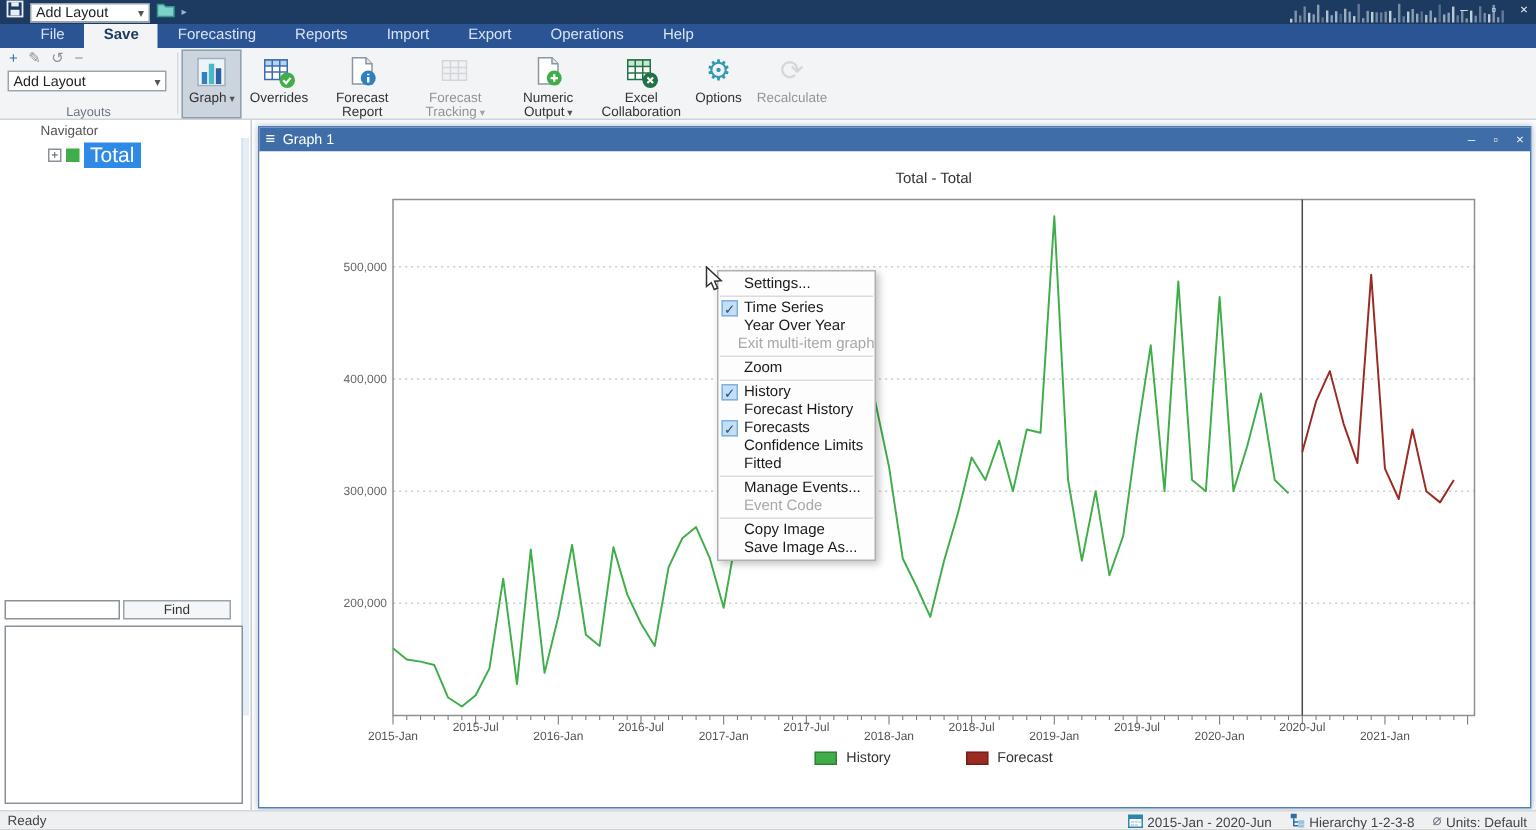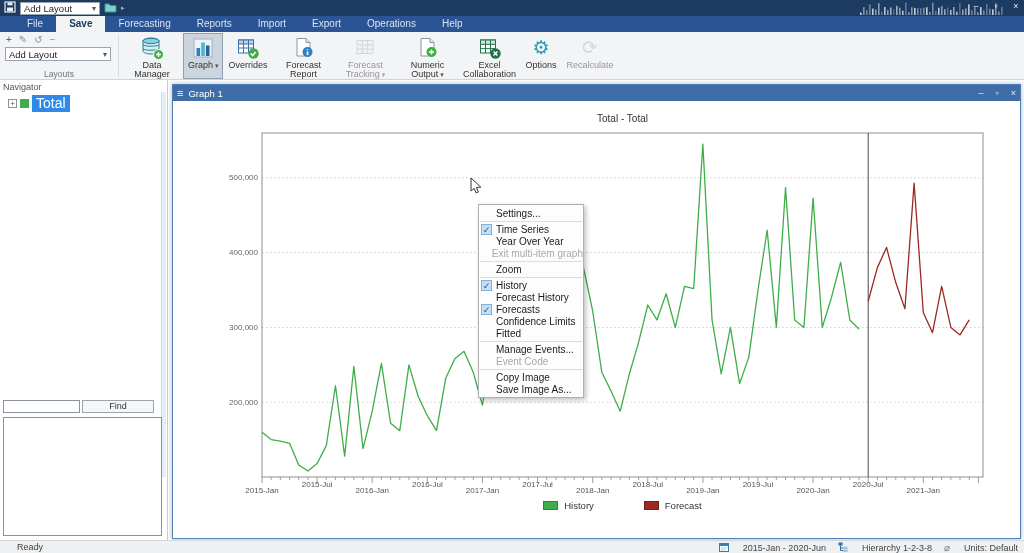--- a/index.html
+++ b/index.html
@@ -43,21 +43,21 @@
   .rbtn.active { background:#ccd4dd; border:1px solid #8fa0b3; }
   .rbtn.disabled { opacity:.5; }
   .ricon { height:24px; display:flex; align-items:center; justify-content:center; }
   .rlabel { font-size:9px; color:#333; text-align:center; line-height:1.05; margin-top:1px; }
   .rlabel .caret { font-size:7px; color:#555; }
   .glyph-icon { font-size:19px; line-height:24px; color:#2e9bb0; }
   .glyph-icon.gray { color:#b7bcc2; }
 
   
   .left-panel { position:absolute; left:0; top:80px; width:168px; height:460px; background:#fff;
-                border-right:1px solid #c8ccd1; }
+                border-right:1px solid #c8ccd1;padding-left:24px; }
   .nav-title { padding:2px 0 0 3px; font-size:9px; color:#555; }
   .tree-row { display:flex; align-items:center; gap:3px; margin:3px 0 0 8px; }
   .expander { width:9px; height:9px; border:1px solid #8a9199; background:#fff; font-size:8px; line-height:7px;
               text-align:center; color:#555; }
   .tree-swatch { width:9px; height:9px; background:#3fae49; }
   .tree-label { background:#2e8ae6; color:#fff; font-size:14px; padding:0 4px 1px 4px; }
   .panel-scrollbar { position:absolute; right:1px; top:12px; width:5px; height:385px; background:#e4eef8;
                      border-left:1px solid #cfdfee; }
   .find-row { position:absolute; left:3px; top:320px; display:flex; gap:2px; }
   .find-input { width:77px; height:13px; border:1px solid #8a9199; font-size:9px; padding:0 2px; }
@@ -71,41 +71,41 @@
   .graph-window { position:absolute; left:3px; top:4px; width:849px; height:455px; background:#fff;
                   border:1px solid #4f7fb5; box-shadow:0 0 4px rgba(40,70,110,.35); }
   .gw-titlebar { height:16px; background:#3e6da8; color:#fff; display:flex; align-items:center; padding:0 4px; }
   .gw-titlebar .burger { font-size:11px; margin-right:5px; line-height:14px; }
   .gw-title { font-size:9.5px; }
   .gw-controls { margin-left:auto; display:flex; gap:12px; font-size:9px; color:#e8eef5; }
   .gw-content { position:relative; width:847px; height:437px; background:#fff; }
 
   
   .context-menu { position:absolute; left:305px; top:79px; width:106px; background:#fdfdfd;
-                  border:1px solid #b0b0b0; box-shadow:2px 2px 5px rgba(0,0,0,.25); padding:2px 0; z-index:5;margin-top:24px; }
+                  border:1px solid #b0b0b0; box-shadow:2px 2px 5px rgba(0,0,0,.25); padding:2px 0; z-index:5; }
   .mitem { height:12px; display:flex; align-items:center; }
   .mlabel { font-size:10px; color:#1a1a1a; white-space:nowrap; }
   .mitem.disabled .mlabel { color:#a8a8a8; }
   .mcheck { width:11px; height:11px; margin:0 4px 0 2px; font-size:9px; line-height:11px; text-align:center; }
   .mcheck.on { background:#c3def5; border:1px solid #7fb2e0; color:#27527e; }
   .msep { height:1px; background:#dcdcdc; margin:1.5px 1px; }
   .cursor-arrow { position:absolute; left:297px; top:76px; z-index:6; }
 
   
   .legend { position:absolute; left:89px; top:399px; width:721px; display:flex; justify-content:center; gap:50px; }
   .legend-item { display:flex; align-items:center; gap:6px; }
   .legend-swatch { width:15px; height:9px; border:1px solid rgba(0,0,0,.25); }
   .legend-label { font-size:9.5px; color:#333; }
 
   
   .statusbar { position:absolute; left:0; top:540px; width:1024px; height:13px; background:#eef0f2;
                border-top:1px solid #d5d8db; font-size:9px; color:#444; }
-  .status-left { position:absolute; left:17px; top:1px; }
+  .status-left { position:absolute; left:5px; top:1px; }
   .status-right { position:absolute; right:6px; top:1px; display:flex; gap:12px; align-items:center; }
-  .status-item { display:flex; align-items:center; gap:14px; }
+  .status-item { display:flex; align-items:center; gap:3px; }
   .units-glyph { color:#6b7480; font-size:10px; line-height:10px; }
 </style>
 </head>
 <body>
 
 <div class="app">
 
   <div class="titlebar">
     <div class="qat">
       <span><svg width="12" height="12" viewBox="0 0 12 12">
@@ -199,32 +199,20 @@
           <span>−</span>
         </div>
       <div class="ribbon-combo">
         <span>Add Layout</span>
         <span class="caret">▾</span>
       </div>
       <div class="group-label">Layouts</div>
     </div>
     <div class="rsep" style="left:118px;"></div>
     <div class="ribbon-buttons">
-        <div class="rbtn normal">
-          <div class="ricon">
-            <svg width="24" height="24" viewBox="0 0 24 24">
-              <path d="M3 5c0-1.7 3.6-3 8-3s8 1.3 8 3v10c0 1.7-3.6 3-8 3s-8-1.3-8-3z" fill="#d9eef3" stroke="#1f7f9c"></path>
-              <ellipse cx="11" cy="5" rx="8" ry="2.6" fill="#8fd0e0" stroke="#1f7f9c"></ellipse>
-              <path d="M3 9c3 1.6 13 1.6 16 0M3 13c3 1.6 13 1.6 16 0" fill="none" stroke="#1f7f9c"></path>
-              <circle cx="18.5" cy="18.5" r="5" fill="#3fae49" stroke="#fff"></circle>
-              <path d="M18.5 16v5M16 18.5h5" stroke="#fff" stroke-width="1.4"></path>
-            </svg>
-          </div>
-          <div class="rlabel">Data Manager</div>
-        </div>
         <div class="rbtn active">
           <div class="ricon">
             <svg width="24" height="24" viewBox="0 0 24 24">
               <rect x="3" y="3" width="18" height="18" fill="#eef3f8" stroke="#9fb0c0"></rect>
               <rect x="5.5" y="12" width="3.6" height="8" fill="#2f7fc1"></rect>
               <rect x="10.2" y="6.5" width="3.6" height="13.5" fill="#49b9c7"></rect>
               <rect x="14.9" y="9.5" width="3.6" height="10.5" fill="#2f5fa0"></rect>
             </svg>
           </div>
           <div class="rlabel">Graph<span class="caret"> ▾</span></div>

